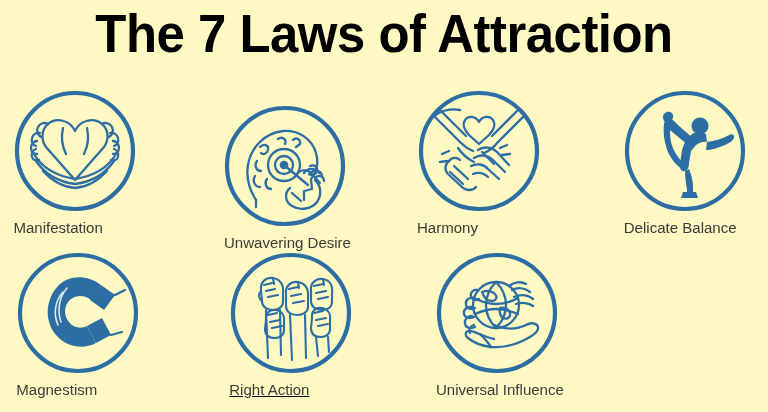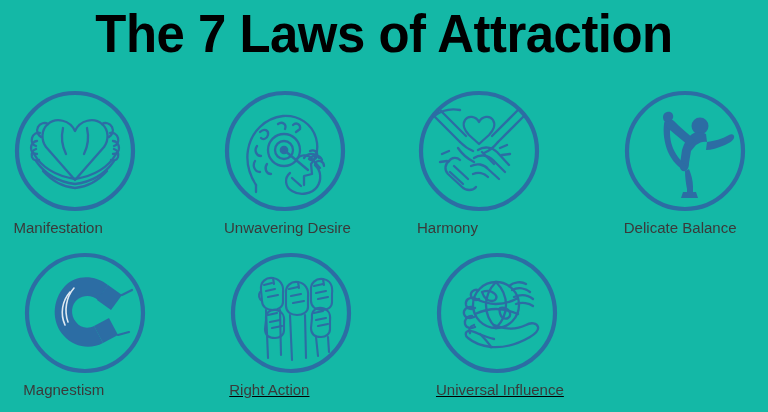--- a/index.html
+++ b/index.html
@@ -11,21 +11,21 @@
     width: 768px;
     height: 412px;
     overflow: hidden;
     font-family: "Liberation Sans", sans-serif;
     position: relative;
   }
   #infographic {
     position: relative;
     width: 768px;
     height: 412px;
-    background: #14b8a6;
+    background: #fef9c3;
   }
 
   
   .title {
     position: absolute;
     left: 0;
     top: 4px;
     width: 768px;
     text-align: center;
     font-family: "Liberation Sans", sans-serif;
@@ -74,27 +74,27 @@
     font-size: 15.5px;
     line-height: 19px;
     color: #3a3a3a;
     white-space: nowrap;
     text-align: center;
     transform: scaleX(0.97);
   }
 
   
   #item-0 { left: 12px;  top: 0; }
-  #item-1 { left: 222px; top: 0; }
+  #item-1 { left: 222px; top: 15px; }
   #item-2 { left: 416px; top: 0; }
   #item-3 { left: 622px; top: 0; }
   
-  #item-4 { left: 22px;  top: 0; }
+  #item-4 { left: 15px;  top: 0; }
   #item-5 { left: 228px; top: 0; text-decoration: underline; }
-  #item-6 { left: 434px; top: 0; text-decoration: underline; }
+  #item-6 { left: 434px; top: 0; }
 </style>
 </head>
 <body>
 
 <div id="infographic">
 
   <div class="title">The 7 Laws of Attraction</div>
 
   <div class="row" id="row-1">
 

